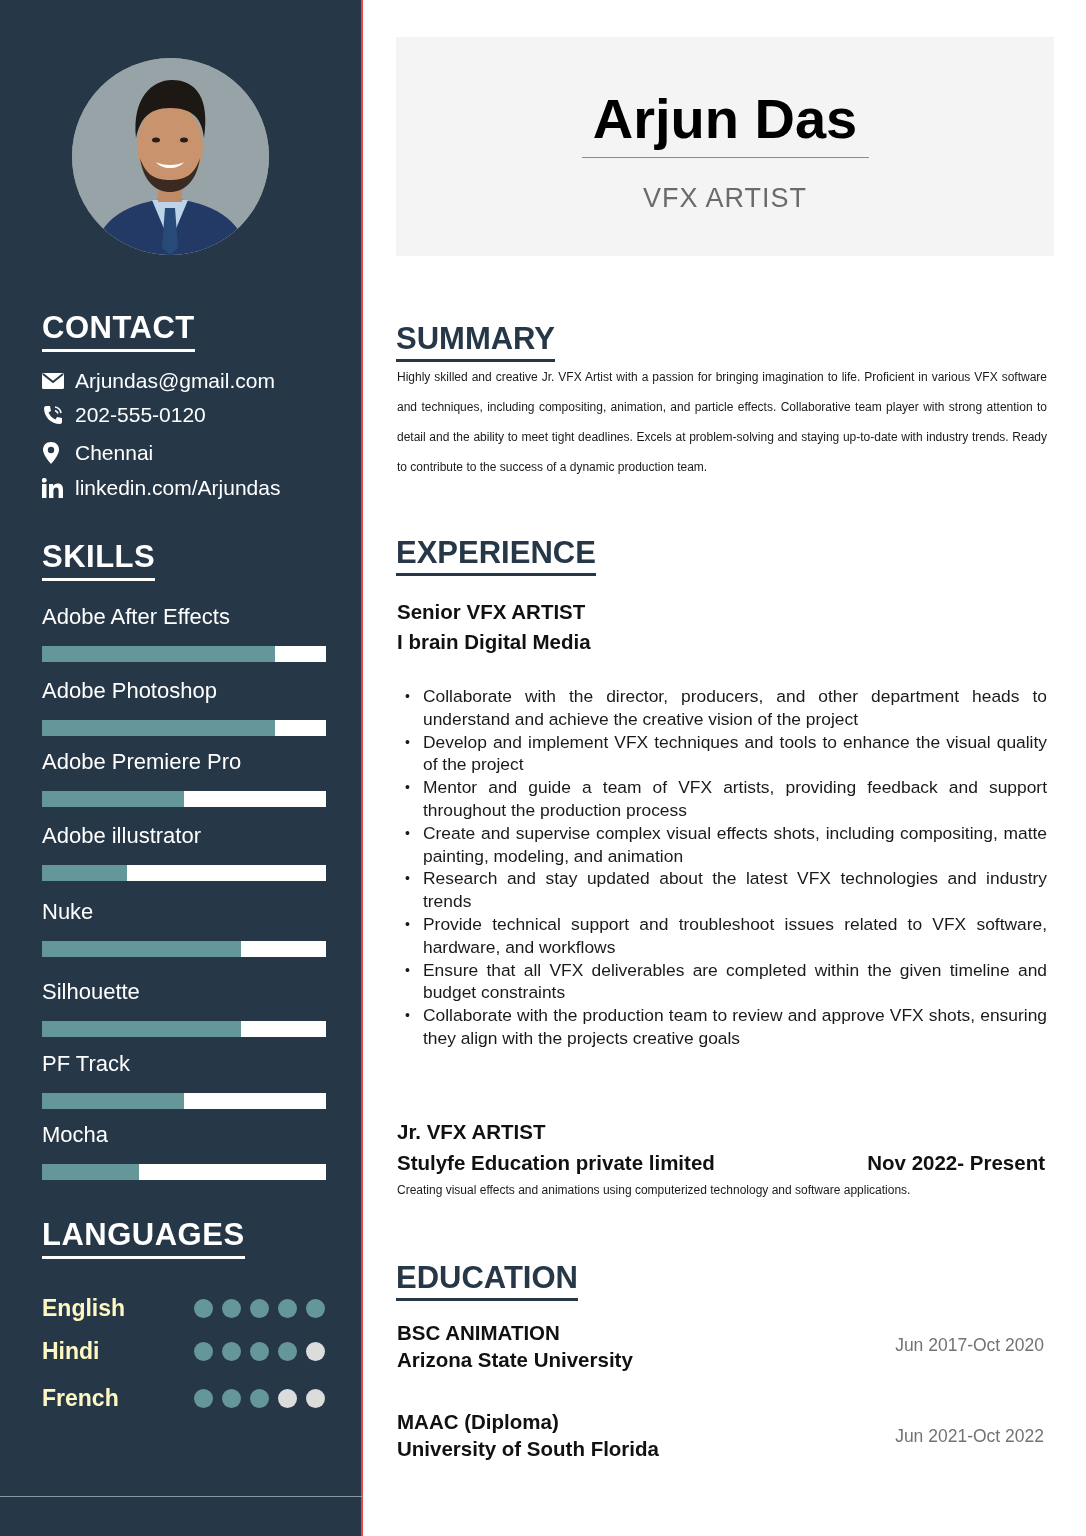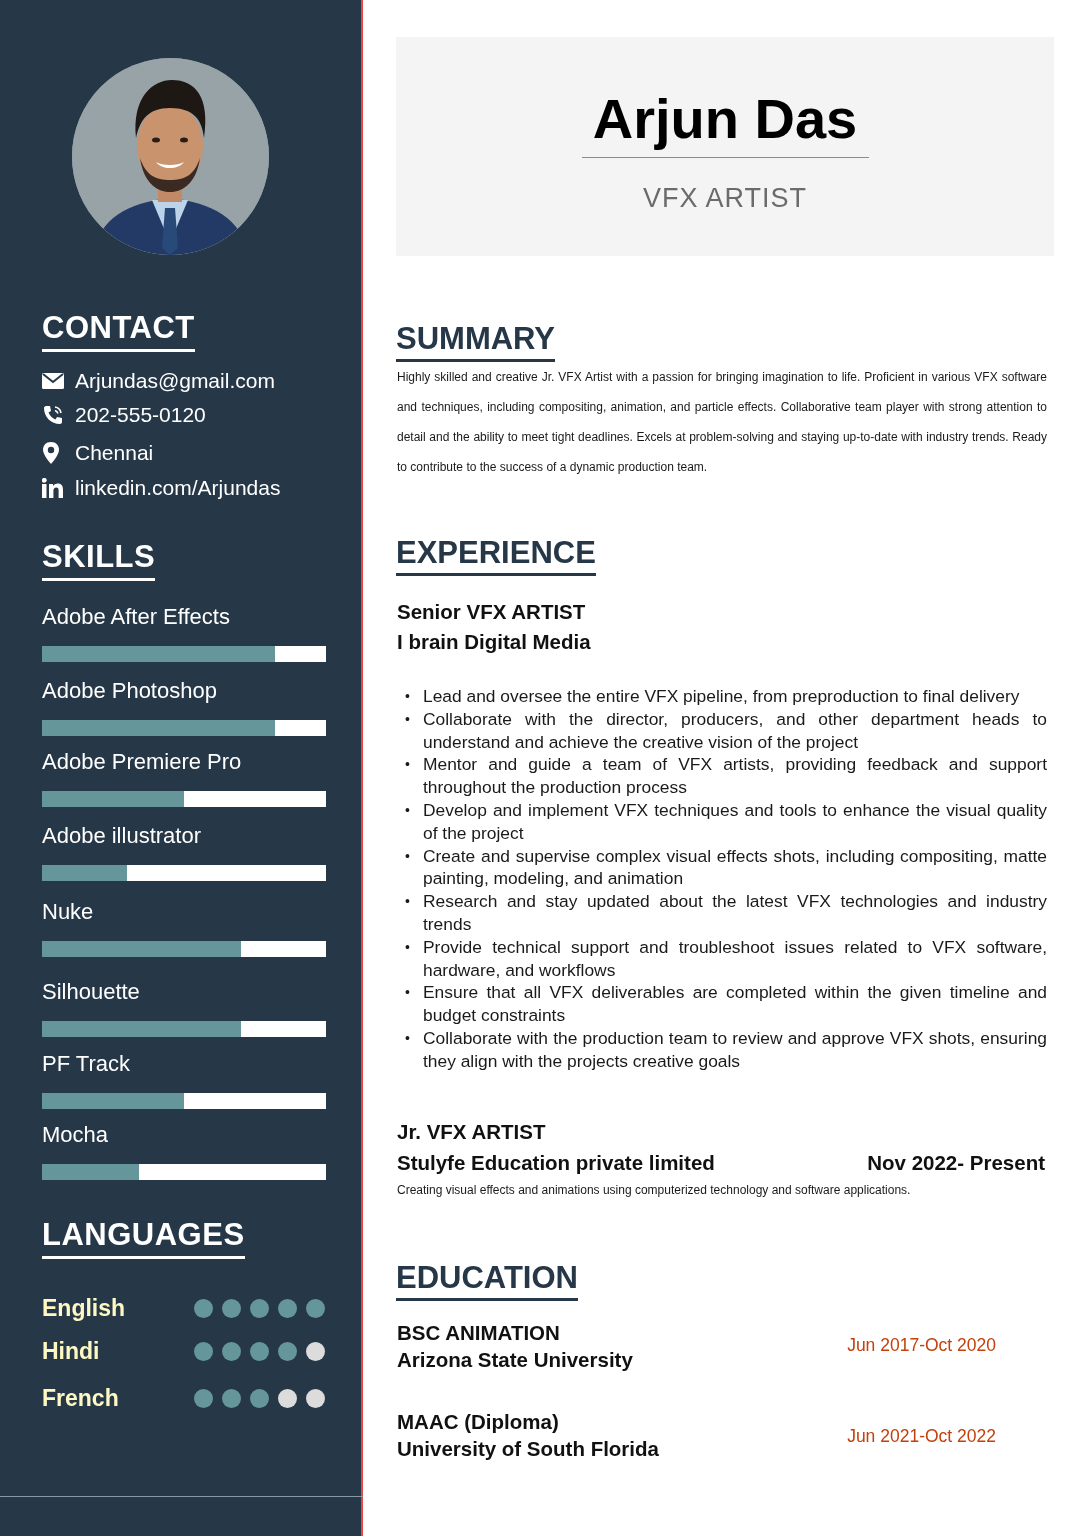--- a/index.html
+++ b/index.html
@@ -38,21 +38,21 @@
   .para { position: absolute; left: 397px; width: 650px; font-size: 12px; line-height: 30px; color: #1a1a1a; text-align: justify; }
 
   .bold-line { position: absolute; left: 397px; font-size: 20.5px; font-weight: bold; color: #111111; line-height: 26px; }
 
   .bullets { position: absolute; left: 405px; top: 685px; width: 642px; list-style: none; }
   .bullets li { position: relative; padding-left: 18px; font-size: 17.4px; line-height: 22.8px; color: #1a1a1a; text-align: justify; }
   .bullets li::before { content: "•"; position: absolute; left: 0; top: 0; font-size: 14px; }
 
   .jr-row { position: absolute; left: 397px; top: 1150px; width: 648px; display: flex; justify-content: space-between; font-size: 20.5px; font-weight: bold; color: #111111; line-height: 26px; }
 
-  .edu-date { position: absolute; left: 828px; width: 168px; text-align: right; font-size: 17.5px; color: #c2410c; }
+  .edu-date { position: absolute; left: 876px; width: 168px; text-align: right; font-size: 17.5px; color: #737373; }
 </style>
 </head>
 <body>
 
 <aside class="sidebar">
 
   <div class="photo" title="Profile photo of a smiling man in a navy suit">
     <svg viewBox="0 0 197 197">
       <rect width="197" height="197" fill="#97a3a6"></rect>
 
@@ -207,24 +207,23 @@
 
 <h2 class="main-heading" style="top:306px;margin-top:15px;">SUMMARY</h2>
 <p class="para" style="top:362px;">Highly skilled and creative Jr. VFX Artist with a passion for bringing imagination to life. Proficient in various VFX software and techniques, including compositing, animation, and particle effects. Collaborative team player with strong attention to detail and the ability to meet tight deadlines. Excels at problem-solving and staying up-to-date with industry trends. Ready to contribute to the success of a dynamic production team.</p>
 
 <h2 class="main-heading" style="top:535px;">EXPERIENCE</h2>
 
 <div class="bold-line" style="top:599px;">Senior VFX ARTIST</div>
 <div class="bold-line" style="top:629px;">I brain Digital Media</div>
 
 <ul class="bullets">
-  <li>Lead and oversee the entire VFX pipeline, from preproduction to final delivery</li>
   <li>Collaborate with the director, producers, and other department heads to understand and achieve the creative vision of the project</li>
+  <li>Develop and implement VFX techniques and tools to enhance the visual quality of the project</li>
   <li>Mentor and guide a team of VFX artists, providing feedback and support throughout the production process</li>
-  <li>Develop and implement VFX techniques and tools to enhance the visual quality of the project</li>
   <li>Create and supervise complex visual effects shots, including compositing, matte painting, modeling, and animation</li>
   <li>Research and stay updated about the latest VFX technologies and industry trends</li>
   <li>Provide technical support and troubleshoot issues related to VFX software, hardware, and workflows</li>
   <li>Ensure that all VFX deliverables are completed within the given timeline and budget constraints</li>
   <li>Collaborate with the production team to review and approve VFX shots, ensuring they align with the projects creative goals</li>
 </ul>
 
 <div class="bold-line" style="top:1119px;">Jr. VFX ARTIST</div>
 <div class="jr-row">
   <span>Stulyfe Education private limited</span>

